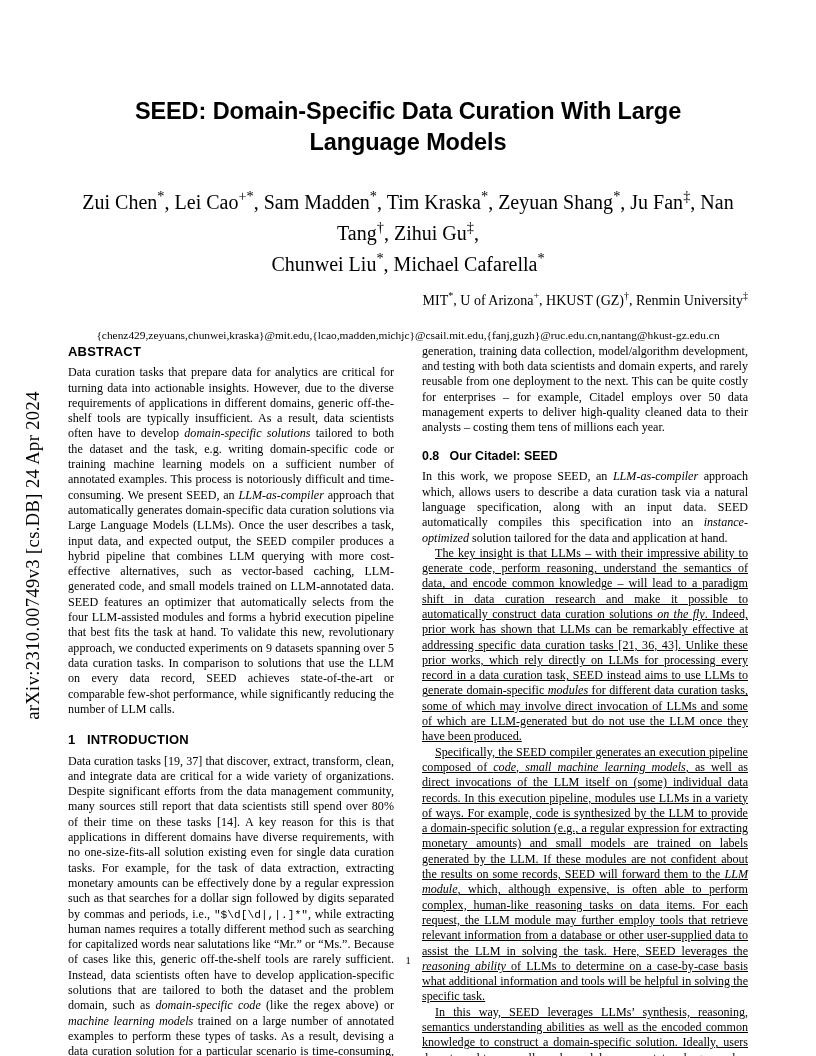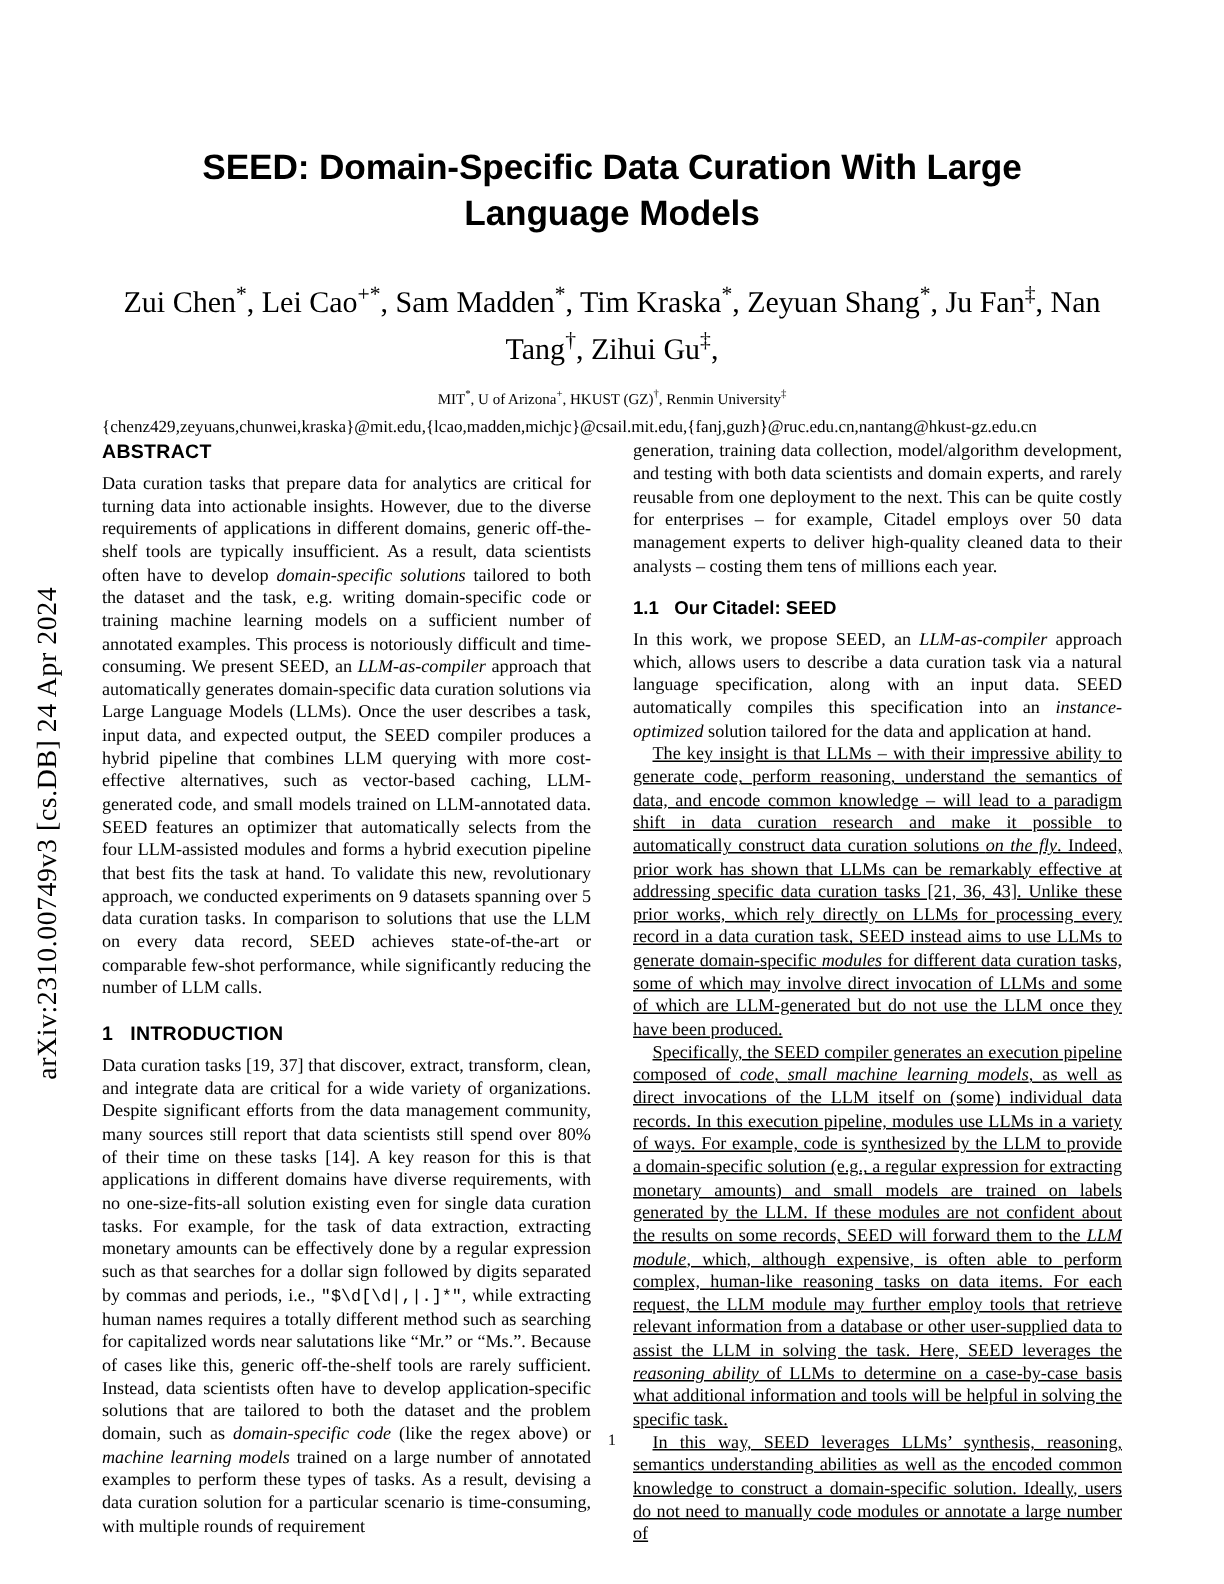--- a/index.html
+++ b/index.html
@@ -50,28 +50,29 @@
     letter-spacing: -0.1px;
   }
   .authors {
     text-align: center;
     font-size: 20px;
     line-height: 1.55;
     margin-top: 29px;
   }
   .authors .line2 { display: block; }
   .affil {
-    text-align: center;
-    font-size: 10px;
+    text-align: right;
+    font-size: 14px;
     margin-top: 11px;
     line-height: 1.45;
   }
   .emails {
+    text-align: center;
     font-size: 11.4px;
-    margin-top: 2px;
+    margin-top: 16px;
     line-height: 1.45;
   }
   sup { font-size: 0.72em; vertical-align: super; line-height: 0; }
 
   .columns {
     display: flex;
     gap: 28px;
   }
   .col {
     width: 326px;
@@ -118,39 +119,40 @@
 <div class="page">
 
   <div class="arxiv-stamp">arXiv:2310.00749v3  [cs.DB]  24 Apr 2024</div>
 
   <div class="content">
 
     <h1 class="title">SEED: Domain-Specific Data Curation With Large Language Models</h1>
 
     <div class="authors">
       <span>Zui Chen<sup>*</sup>, Lei Cao<sup>+</sup><sup>*</sup>, Sam Madden<sup>*</sup>, Tim Kraska<sup>*</sup>, Zeyuan Shang<sup>*</sup>, Ju Fan<sup>‡</sup>, Nan Tang<sup>†</sup>, Zihui Gu<sup>‡</sup>,</span>
+      <span class="line2">Chunwei Liu<sup>*</sup>, Michael Cafarella<sup>*</sup></span>
     </div>
 
     <div class="affil">MIT<sup>*</sup>, U of Arizona<sup>+</sup>, HKUST (GZ)<sup>†</sup>, Renmin University<sup>‡</sup></div>
     <div class="emails">{chenz429,zeyuans,chunwei,kraska}@mit.edu,{lcao,madden,michjc}@csail.mit.edu,{fanj,guzh}@ruc.edu.cn,nantang@hkust-gz.edu.cn</div>
 
     <div class="columns">
 
       <div class="col">
         <h2 class="section">ABSTRACT</h2>
         <p><span>Data curation tasks that prepare data for analytics are critical for turning data into actionable insights. However, due to the diverse requirements of applications in different domains, generic off-the-shelf tools are typically insufficient. As a result, data scientists often have to develop </span><span class="ital">domain-specific solutions</span><span> tailored to both the dataset and the task, e.g. writing domain-specific code or training machine learning models on a sufficient number of annotated examples. This process is notoriously difficult and time-consuming. We present SEED, an </span><span class="ital">LLM-as-compiler</span><span> approach that automatically generates domain-specific data curation solutions via Large Language Models (LLMs). Once the user describes a task, input data, and expected output, the SEED compiler produces a hybrid pipeline that combines LLM querying with more cost-effective alternatives, such as vector-based caching, LLM-generated code, and small models trained on LLM-annotated data. SEED features an optimizer that automatically selects from the four LLM-assisted modules and forms a hybrid execution pipeline that best fits the task at hand. To validate this new, revolutionary approach, we conducted experiments on 9 datasets spanning over 5 data curation tasks. In comparison to solutions that use the LLM on every data record, SEED achieves state-of-the-art or comparable few-shot performance, while significantly reducing the number of LLM calls.</span></p>
 
         <h2 class="section spaced"><span>1</span>&nbsp;&nbsp;&nbsp;<span>INTRODUCTION</span></h2>
         <p><span>Data curation tasks [19, 37] that discover, extract, transform, clean, and integrate data are critical for a wide variety of organizations. Despite significant efforts from the data management community, many sources still report that data scientists still spend over 80% of their time on these tasks [14]. A key reason for this is that applications in different domains have diverse requirements, with no one-size-fits-all solution existing even for single data curation tasks. For example, for the task of data extraction, extracting monetary amounts can be effectively done by a regular expression such as that searches for a dollar sign followed by digits separated by commas and periods, i.e., </span><span class="mono">"$\d[\d|,|.]*"</span><span>, while extracting human names requires a totally different method such as searching for capitalized words near salutations like “Mr.” or “Ms.”. Because of cases like this, generic off-the-shelf tools are rarely sufficient. Instead, data scientists often have to develop application-specific solutions that are tailored to both the dataset and the problem domain, such as </span><span class="ital">domain-specific code</span><span> (like the regex above) or </span><span class="ital">machine learning models</span><span> trained on a large number of annotated examples to perform these types of tasks. As a result, devising a data curation solution for a particular scenario is time-consuming, with multiple rounds of requirement</span></p>
       </div>
 
       <div class="col">
         <p>generation, training data collection, model/algorithm development, and testing with both data scientists and domain experts, and rarely reusable from one deployment to the next. This can be quite costly for enterprises – for example, Citadel employs over 50 data management experts to deliver high-quality cleaned data to their analysts – costing them tens of millions each year.</p>
 
-        <h3 class="subsection"><span>1.1</span>&nbsp;&nbsp;&nbsp;<span>Our Citadel: SEED</span></h3>
+        <h3 class="subsection"><span>0.8</span>&nbsp;&nbsp;&nbsp;<span>Our Citadel: SEED</span></h3>
 
         <p><span>In this work, we propose SEED, an </span><span class="ital">LLM-as-compiler</span><span> approach which, allows users to describe a data curation task via a natural language specification, along with an input data. SEED automatically compiles this specification into an </span><span class="ital">instance-optimized</span><span> solution tailored for the data and application at hand.</span></p>
 
         <p class="ind"><span>The key insight is that LLMs – with their impressive ability to generate code, perform reasoning, understand the semantics of data, and encode common knowledge – will lead to a paradigm shift in data curation research and make it possible to automatically construct data curation solutions </span><span class="ital">on the fly</span><span>. Indeed, prior work has shown that LLMs can be remarkably effective at addressing specific data curation tasks [21, 36, 43]. Unlike these prior works, which rely directly on LLMs for processing every record in a data curation task, SEED instead aims to use LLMs to generate domain-specific </span><span class="ital">modules</span><span> for different data curation tasks, some of which may involve direct invocation of LLMs and some of which are LLM-generated but do not use the LLM once they have been produced.</span></p>
 
         <p class="ind"><span>Specifically, the SEED compiler generates an execution pipeline composed of </span><span class="ital">code</span><span>, </span><span class="ital">small machine learning models</span><span>, as well as direct invocations of the LLM itself on (some) individual data records. In this execution pipeline, modules use LLMs in a variety of ways. For example, code is synthesized by the LLM to provide a domain-specific solution (e.g., a regular expression for extracting monetary amounts) and small models are trained on labels generated by the LLM. If these modules are not confident about the results on some records, SEED will forward them to the </span><span class="ital">LLM module</span><span>, which, although expensive, is often able to perform complex, human-like reasoning tasks on data items. For each request, the LLM module may further employ tools that retrieve relevant information from a database or other user-supplied data to assist the LLM in solving the task. Here, SEED leverages the </span><span class="ital">reasoning ability</span><span> of LLMs to determine on a case-by-case basis what additional information and tools will be helpful in solving the specific task.</span></p>
 
         <p class="ind">In this way, SEED leverages LLMs’ synthesis, reasoning, semantics understanding abilities as well as the encoded common knowledge to construct a domain-specific solution. Ideally, users do not need to manually code modules or annotate a large number of</p>
       </div>
 

